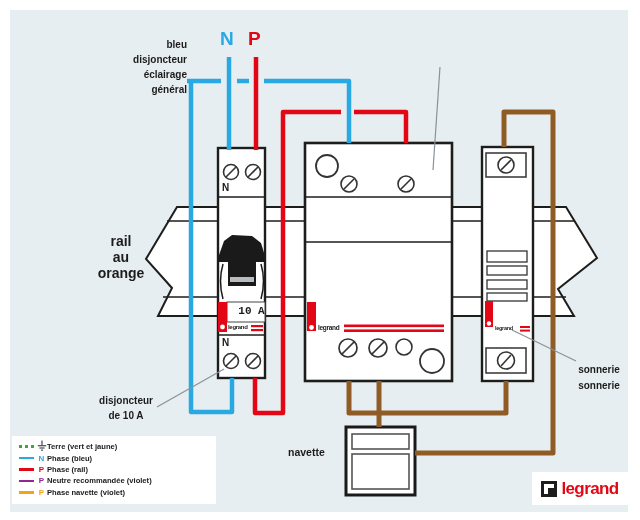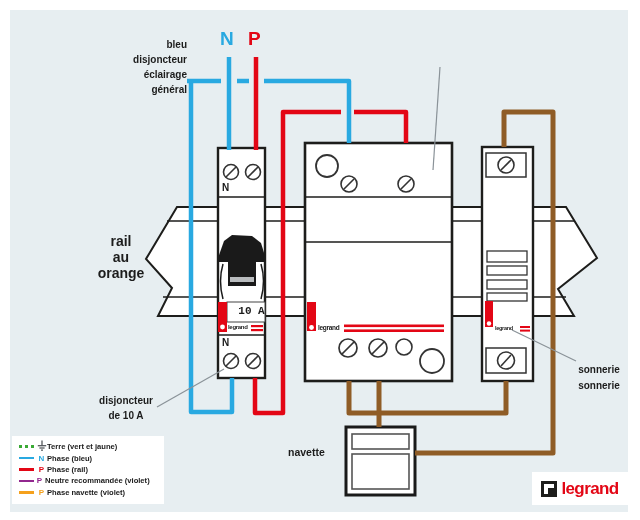--- a/index.html
+++ b/index.html
@@ -7,21 +7,21 @@
          font-family:"Liberation Sans",sans-serif;}
   .panel{position:absolute;left:10px;top:10px;width:618px;height:502px;background:#e7eef1;}
   svg.diagram{position:absolute;left:0;top:0;}
   .lbl{position:absolute;font-weight:bold;color:#1c1c1c;}
   .ctr{text-align:center;}
   .rgt{text-align:right;}
   .supply-letter{position:absolute;font-weight:bold;font-size:19px;}
   .blue{color:#29a9e1;} .red{color:#e30615;} .violet{color:#92278f;} .orange{color:#f5a11d;}
   .micro{position:absolute;font-weight:bold;color:#1a1a1a;letter-spacing:-0.3px;}
   
-  .legend{position:absolute;left:12px;top:436px;width:152px;height:68px;background:#ffffff;
+  .legend{position:absolute;left:12px;top:436px;width:204px;height:68px;background:#ffffff;
           padding:5px 15px 0 7px;box-sizing:border-box;}
   .lrow{display:flex;align-items:center;height:11.4px;}
   .swslot{width:17px;display:flex;align-items:center;}
   .sw{width:15px;height:2.6px;}
   .sw-green{background:repeating-linear-gradient(90deg,#3aaa35 0 3.5px,rgba(0,0,0,0) 3.5px 5.8px);height:3px;}
   .sw-blue{background:#29a9e1;} .sw-red{background:#e30615;}
   .sw-violet{background:#92278f;} .sw-orange{background:#f5a11d;}
   .lletter{width:11px;font-size:8px;font-weight:bold;text-align:center;flex:none;}
   .ltext{font-size:7.6px;font-weight:bold;color:#1a1a1a;white-space:nowrap;}
   

